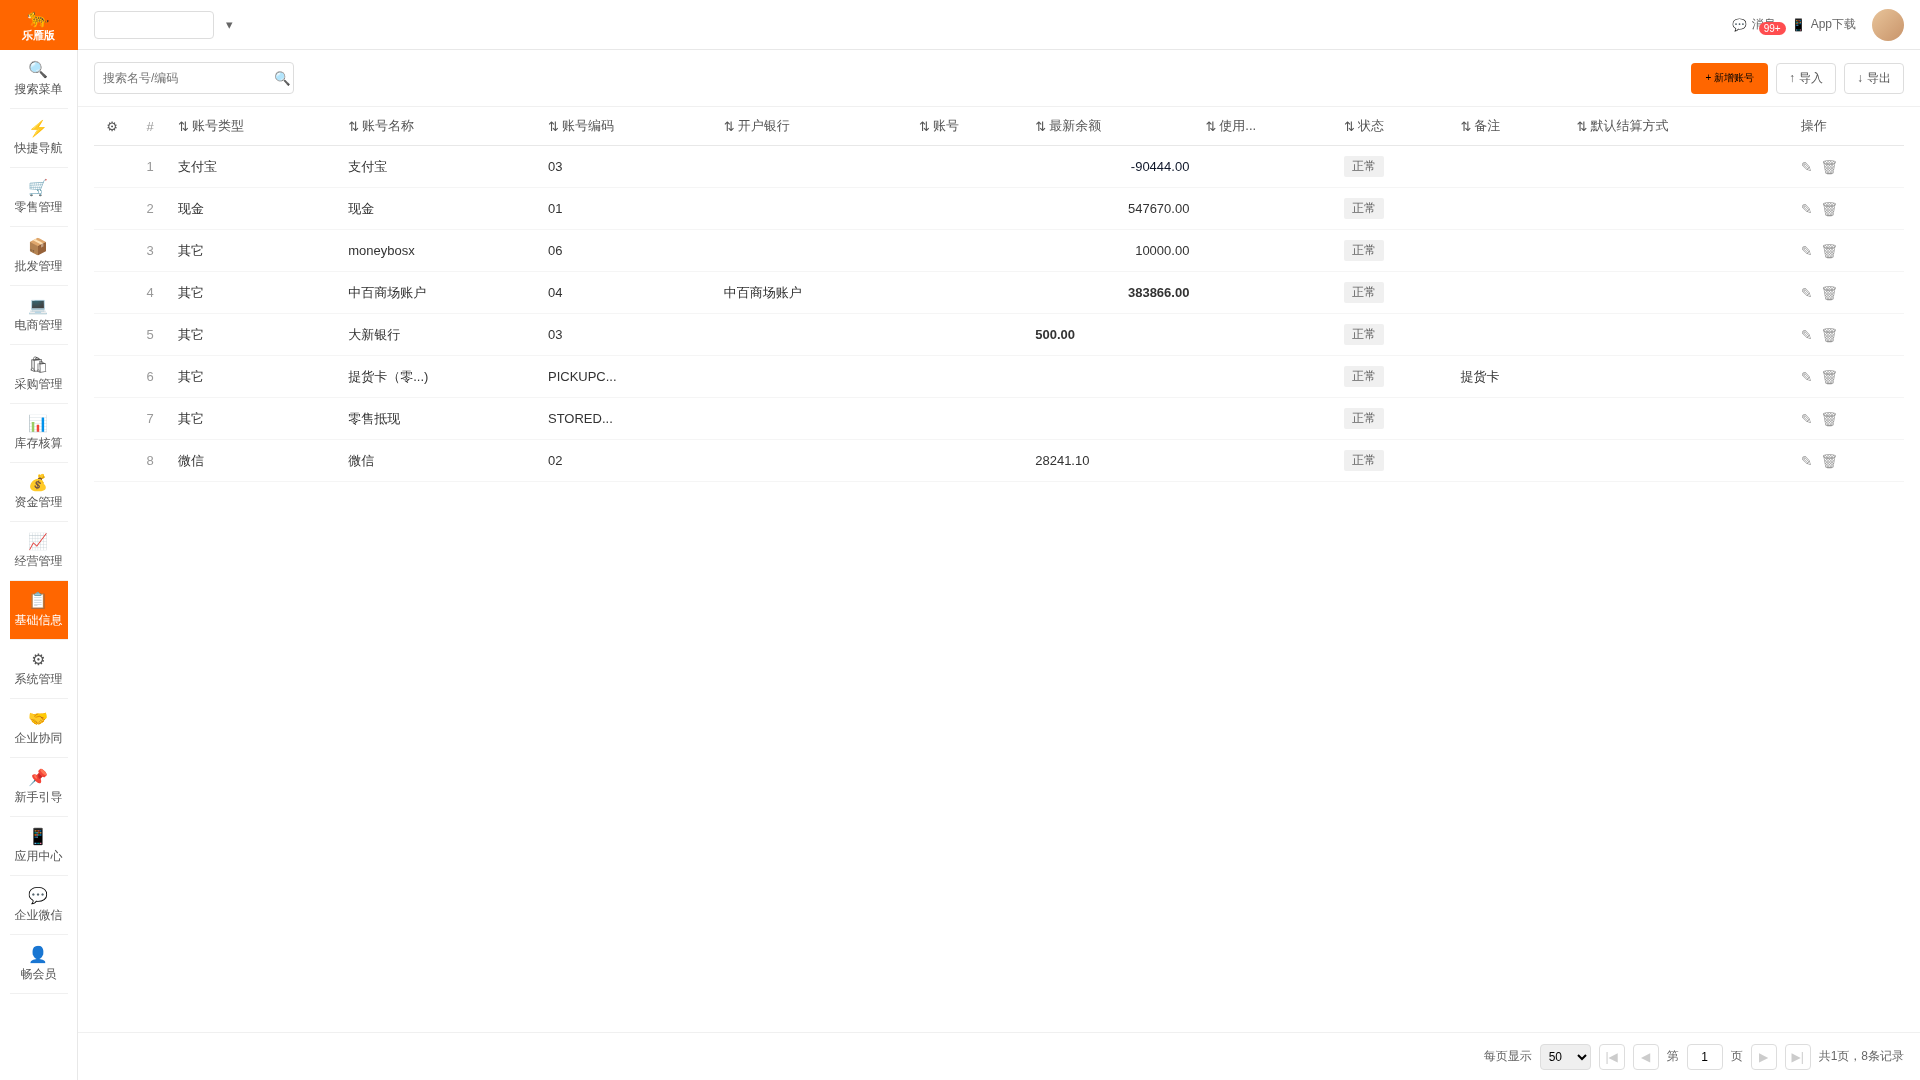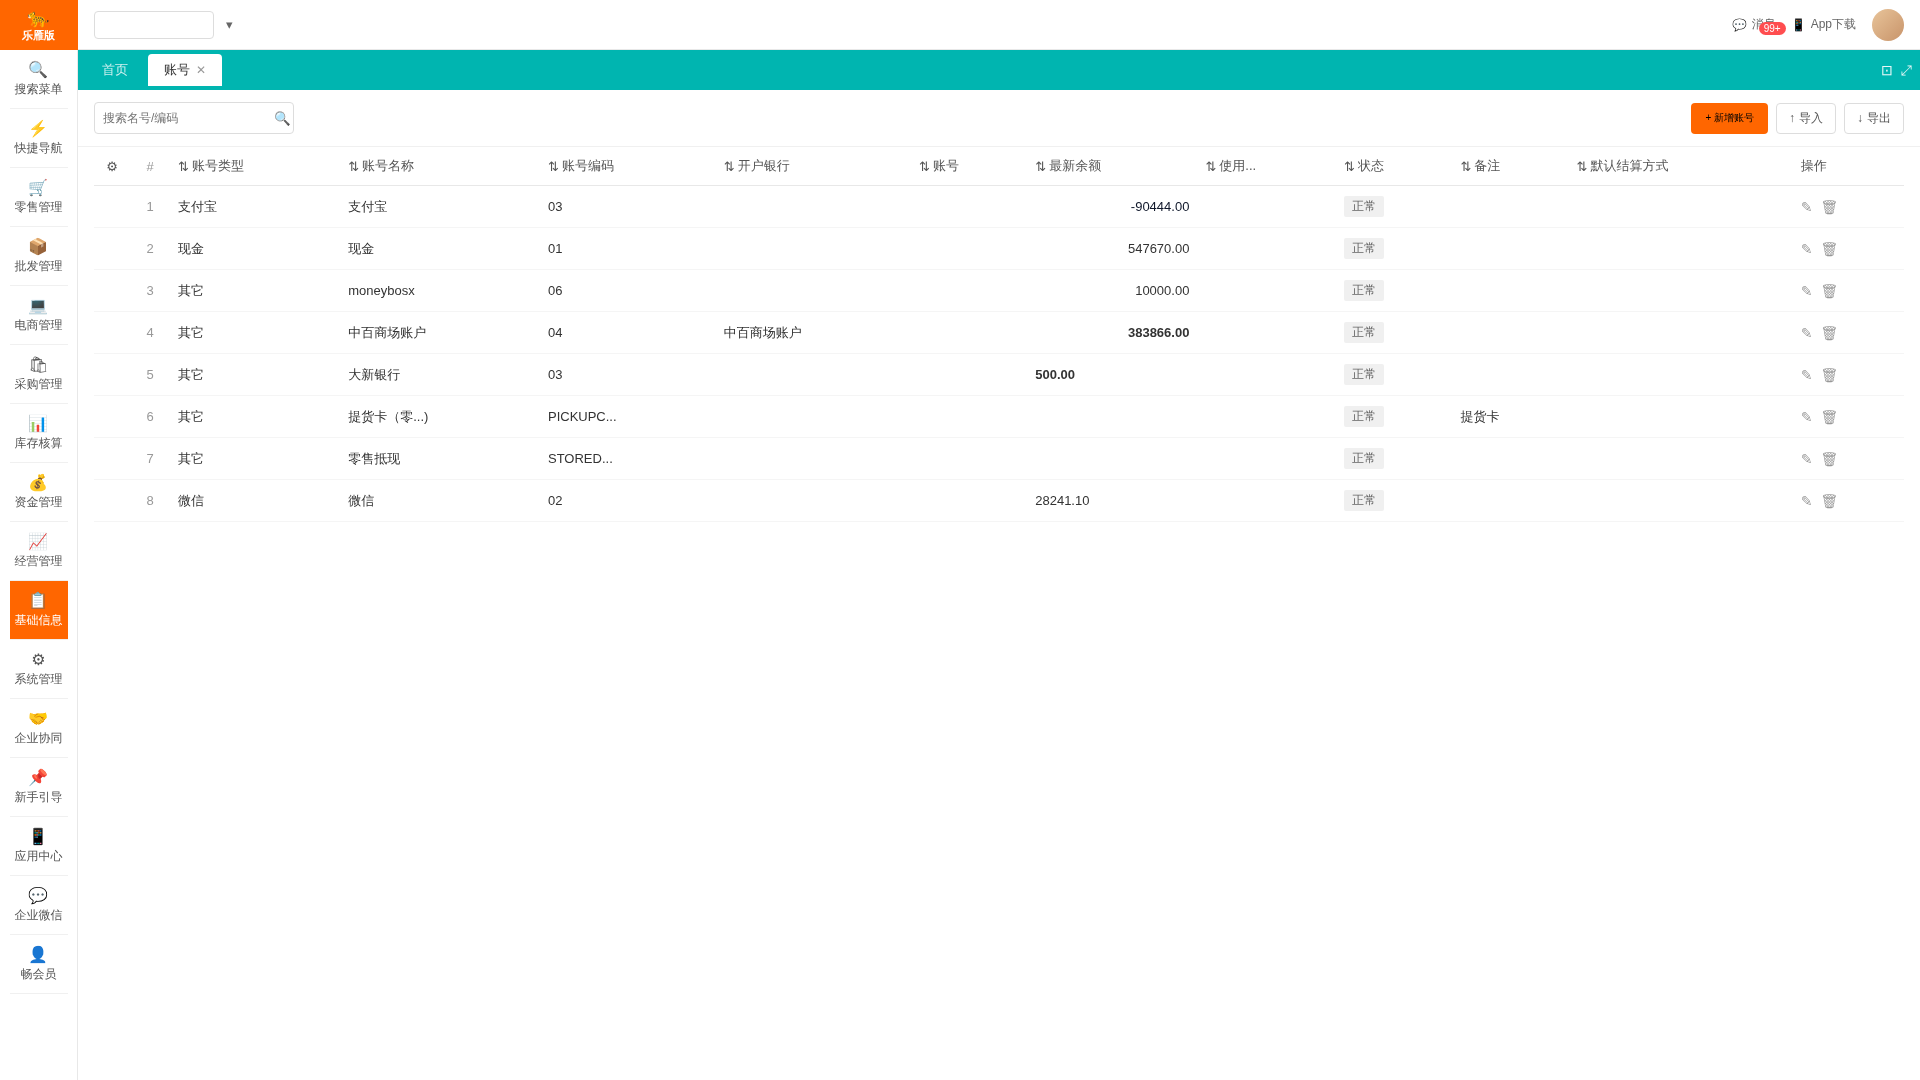--- a/index.html
+++ b/index.html
@@ -285,35 +285,20 @@
         <span class="badge">99+</span>
       </div>
       <div class="topbar-app">
         <span>📱</span>
         <span>App下载</span>
       </div>
       <div class="topbar-avatar" style="background: linear-gradient(135deg, #e8c49a, #c8946a);"></div>
     </div>
   </div>
 
-  <div class="tabbar">
-    <div id="tabs-container" style="display:flex; align-items:center; gap:4px;">
-        <div class="tab">
-          <span>首页</span>
-        </div>
-        <div class="tab active">
-          <span>账号</span>
-          <span class="tab-close">✕</span>
-        </div>
-      </div>
-    <div class="tab-actions" style="margin-left:auto; display:flex; gap:8px;">
-      <span class="tab-action-btn">⊡</span>
-      <span class="tab-action-btn">⤢</span>
-    </div>
-  </div>
 
   <div class="content">
 
     <div class="toolbar">
       <div class="search-box">
         <input class="search-input" type="text" placeholder="搜索名号/编码" style="">
         <button class="search-btn">🔍</button>
       </div>
       <div class="toolbar-right">
         <button class="btn-add">+ 新增账号</button>
@@ -525,14 +510,30 @@
       <div class="op-icons">
         <span class="op-icon">✎</span>
         <span class="op-icon">🗑</span>
       </div>
     </td>
   </tr>
           </tbody>
       </table>
     </div>
 
+    <div class="pagination">
+      <span class="page-label">每页显示</span>
+      <select class="page-select">
+        <option>50</option>
+        <option>20</option>
+        <option>100</option>
+      </select>
+      <button class="page-btn disabled">|◀</button>
+      <button class="page-btn disabled">◀</button>
+      <span class="page-label">第</span>
+      <input class="page-input" type="text" value="1" style="">
+      <span class="page-label">页</span>
+      <button class="page-btn disabled">▶</button>
+      <button class="page-btn disabled">▶|</button>
+      <span class="page-info">共1页，8条记录</span>
+    </div>
   </div>
 </div>
 
 </body></html>

